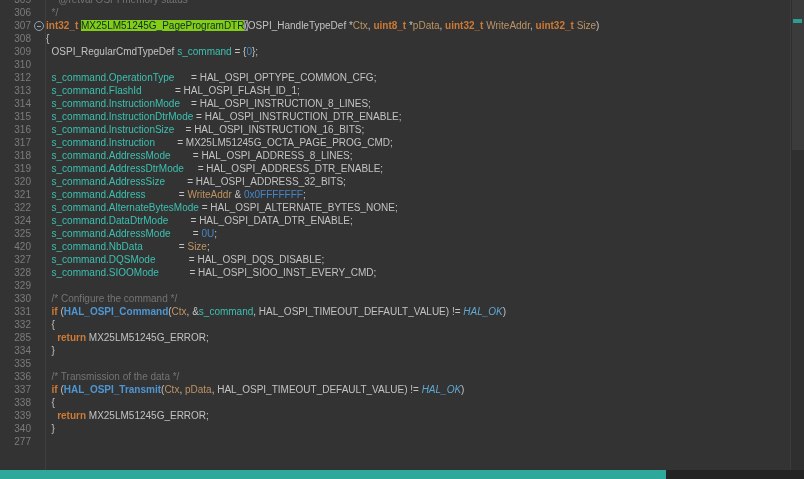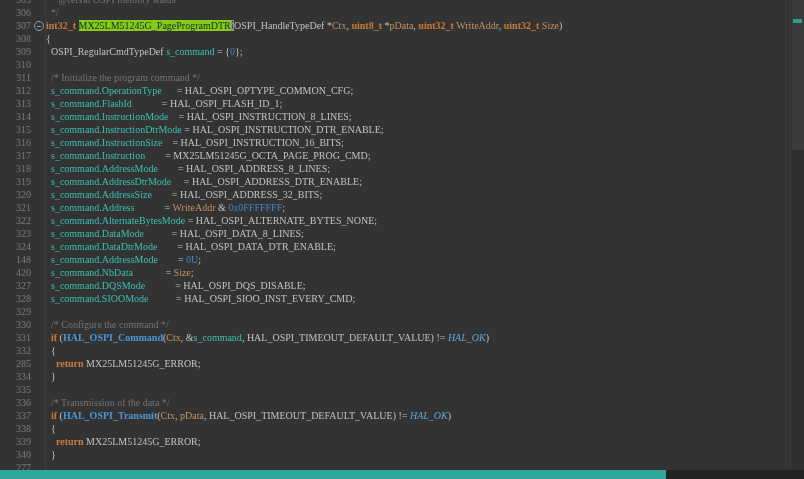--- a/index.html
+++ b/index.html
@@ -6,21 +6,21 @@
     margin: 0;
     padding: 0;
     background: #333333;
   }
   .editor {
     position: relative;
     width: 804px;
     height: 479px;
     background: #333333;
     overflow: hidden;
-    font-family: Liberation Serif, serif;
+    font-family: Liberation Sans, sans-serif;
     font-size: 10px;
     line-height: 13px;
   }
   .gutter-sep {
     position: absolute;
     left: 45px;
     top: 0;
     width: 1px;
     height: 470px;
     background: #3e3e3e;
@@ -132,35 +132,33 @@
 
 <div class="editor">
   <div class="gutter-sep"></div>
   <div class="lines">
       <div class="line"><span class="gutter-num">305</span><span class="fold-col"></span><span class="code"><span class="tk-c">  * @retval OSPI memory status</span></span></div>
       <div class="line"><span class="gutter-num">306</span><span class="fold-col"></span><span class="code"><span class="tk-c">  */</span></span></div>
       <div class="line"><span class="gutter-num">307</span><span class="fold-col"><span class="fold-marker"></span></span><span class="code"><span class="tk-k">int32_t</span><span class="tk-p"> </span><span class="tk-hl">MX25LM51245G_PageProgramDTR</span><span class="tk-br">(</span><span class="tk-p">OSPI_HandleTypeDef</span><span class="tk-p"> *</span><span class="tk-a">Ctx</span><span class="tk-p">, </span><span class="tk-k">uint8_t</span><span class="tk-p"> *</span><span class="tk-a">pData</span><span class="tk-p">, </span><span class="tk-k">uint32_t</span><span class="tk-p"> </span><span class="tk-a">WriteAddr</span><span class="tk-p">, </span><span class="tk-k">uint32_t</span><span class="tk-p"> </span><span class="tk-a">Size</span><span class="tk-p">)</span></span></div>
       <div class="line"><span class="gutter-num">308</span><span class="fold-col"></span><span class="code"><span class="tk-p">{</span></span></div>
       <div class="line"><span class="gutter-num">309</span><span class="fold-col"></span><span class="code"><span class="tk-p">  </span><span class="tk-p">OSPI_RegularCmdTypeDef</span><span class="tk-p"> </span><span class="tk-m">s_command</span><span class="tk-p"> = {</span><span class="tk-n">0</span><span class="tk-p">};</span></span></div>
       <div class="line"><span class="gutter-num">310</span><span class="fold-col"></span><span class="code"></span></div>
-      <div class="line"><span class="gutter-num">311</span><span class="fold-col"></span><span class="code"><span class="tk-c">  /* Initialize the program command */</span></span></div>
       <div class="line"><span class="gutter-num">312</span><span class="fold-col"></span><span class="code"><span class="tk-p">  </span><span class="tk-m">s_command.OperationType</span><span class="tk-p">      = </span><span class="tk-p">HAL_OSPI_OPTYPE_COMMON_CFG;</span></span></div>
       <div class="line"><span class="gutter-num">313</span><span class="fold-col"></span><span class="code"><span class="tk-p">  </span><span class="tk-m">s_command.FlashId</span><span class="tk-p">            = </span><span class="tk-p">HAL_OSPI_FLASH_ID_1;</span></span></div>
       <div class="line"><span class="gutter-num">314</span><span class="fold-col"></span><span class="code"><span class="tk-p">  </span><span class="tk-m">s_command.InstructionMode</span><span class="tk-p">    = </span><span class="tk-p">HAL_OSPI_INSTRUCTION_8_LINES;</span></span></div>
       <div class="line"><span class="gutter-num">315</span><span class="fold-col"></span><span class="code"><span class="tk-p">  </span><span class="tk-m">s_command.InstructionDtrMode</span><span class="tk-p"> = </span><span class="tk-p">HAL_OSPI_INSTRUCTION_DTR_ENABLE;</span></span></div>
       <div class="line"><span class="gutter-num">316</span><span class="fold-col"></span><span class="code"><span class="tk-p">  </span><span class="tk-m">s_command.InstructionSize</span><span class="tk-p">    = </span><span class="tk-p">HAL_OSPI_INSTRUCTION_16_BITS;</span></span></div>
       <div class="line"><span class="gutter-num">317</span><span class="fold-col"></span><span class="code"><span class="tk-p">  </span><span class="tk-m">s_command.Instruction</span><span class="tk-p">        = </span><span class="tk-p">MX25LM51245G_OCTA_PAGE_PROG_CMD;</span></span></div>
       <div class="line"><span class="gutter-num">318</span><span class="fold-col"></span><span class="code"><span class="tk-p">  </span><span class="tk-m">s_command.AddressMode</span><span class="tk-p">        = </span><span class="tk-p">HAL_OSPI_ADDRESS_8_LINES;</span></span></div>
       <div class="line"><span class="gutter-num">319</span><span class="fold-col"></span><span class="code"><span class="tk-p">  </span><span class="tk-m">s_command.AddressDtrMode</span><span class="tk-p">     = </span><span class="tk-p">HAL_OSPI_ADDRESS_DTR_ENABLE;</span></span></div>
       <div class="line"><span class="gutter-num">320</span><span class="fold-col"></span><span class="code"><span class="tk-p">  </span><span class="tk-m">s_command.AddressSize</span><span class="tk-p">        = </span><span class="tk-p">HAL_OSPI_ADDRESS_32_BITS;</span></span></div>
       <div class="line"><span class="gutter-num">321</span><span class="fold-col"></span><span class="code"><span class="tk-p">  </span><span class="tk-m">s_command.Address</span><span class="tk-p">            = </span><span class="tk-a">WriteAddr</span><span class="tk-p"> &amp; </span><span class="tk-n">0x0FFFFFFF</span><span class="tk-p">;</span></span></div>
       <div class="line"><span class="gutter-num">322</span><span class="fold-col"></span><span class="code"><span class="tk-p">  </span><span class="tk-m">s_command.AlternateBytesMode</span><span class="tk-p"> = </span><span class="tk-p">HAL_OSPI_ALTERNATE_BYTES_NONE;</span></span></div>
-      <div class="line"><span class="gutter-num">323</span><span class="fold-col"></span><span class="code"><span class="tk-p">  </span><span class="tk-m">s_command.DataMode</span><span class="tk-p">           = </span><span class="tk-p">HAL_OSPI_DATA_8_LINES;</span></span></div>
       <div class="line"><span class="gutter-num">324</span><span class="fold-col"></span><span class="code"><span class="tk-p">  </span><span class="tk-m">s_command.DataDtrMode</span><span class="tk-p">        = </span><span class="tk-p">HAL_OSPI_DATA_DTR_ENABLE;</span></span></div>
-      <div class="line"><span class="gutter-num">148</span><span class="fold-col"></span><span class="code"><span class="tk-p">  </span><span class="tk-m">s_command.AddressMode</span><span class="tk-p">        = </span><span class="tk-n">0U</span><span class="tk-p">;</span></span></div>
+      <div class="line"><span class="gutter-num">325</span><span class="fold-col"></span><span class="code"><span class="tk-p">  </span><span class="tk-m">s_command.AddressMode</span><span class="tk-p">        = </span><span class="tk-n">0U</span><span class="tk-p">;</span></span></div>
       <div class="line"><span class="gutter-num">420</span><span class="fold-col"></span><span class="code"><span class="tk-p">  </span><span class="tk-m">s_command.NbData</span><span class="tk-p">             = </span><span class="tk-a">Size</span><span class="tk-p">;</span></span></div>
       <div class="line"><span class="gutter-num">327</span><span class="fold-col"></span><span class="code"><span class="tk-p">  </span><span class="tk-m">s_command.DQSMode</span><span class="tk-p">            = </span><span class="tk-p">HAL_OSPI_DQS_DISABLE;</span></span></div>
       <div class="line"><span class="gutter-num">328</span><span class="fold-col"></span><span class="code"><span class="tk-p">  </span><span class="tk-m">s_command.SIOOMode</span><span class="tk-p">           = </span><span class="tk-p">HAL_OSPI_SIOO_INST_EVERY_CMD;</span></span></div>
       <div class="line"><span class="gutter-num">329</span><span class="fold-col"></span><span class="code"></span></div>
       <div class="line"><span class="gutter-num">330</span><span class="fold-col"></span><span class="code"><span class="tk-c">  /* Configure the command */</span></span></div>
       <div class="line"><span class="gutter-num">331</span><span class="fold-col"></span><span class="code"><span class="tk-p">  </span><span class="tk-k">if</span><span class="tk-p"> (</span><span class="tk-f">HAL_OSPI_Command</span><span class="tk-p">(</span><span class="tk-a">Ctx</span><span class="tk-p">, &amp;</span><span class="tk-m">s_command</span><span class="tk-p">, </span><span class="tk-p">HAL_OSPI_TIMEOUT_DEFAULT_VALUE</span><span class="tk-p">) != </span><span class="tk-e">HAL_OK</span><span class="tk-p">)</span></span></div>
       <div class="line"><span class="gutter-num">332</span><span class="fold-col"></span><span class="code"><span class="tk-p">  {</span></span></div>
       <div class="line"><span class="gutter-num">285</span><span class="fold-col"></span><span class="code"><span class="tk-p">    </span><span class="tk-k">return</span><span class="tk-p"> </span><span class="tk-p">MX25LM51245G_ERROR;</span></span></div>
       <div class="line"><span class="gutter-num">334</span><span class="fold-col"></span><span class="code"><span class="tk-p">  }</span></span></div>
       <div class="line"><span class="gutter-num">335</span><span class="fold-col"></span><span class="code"></span></div>

